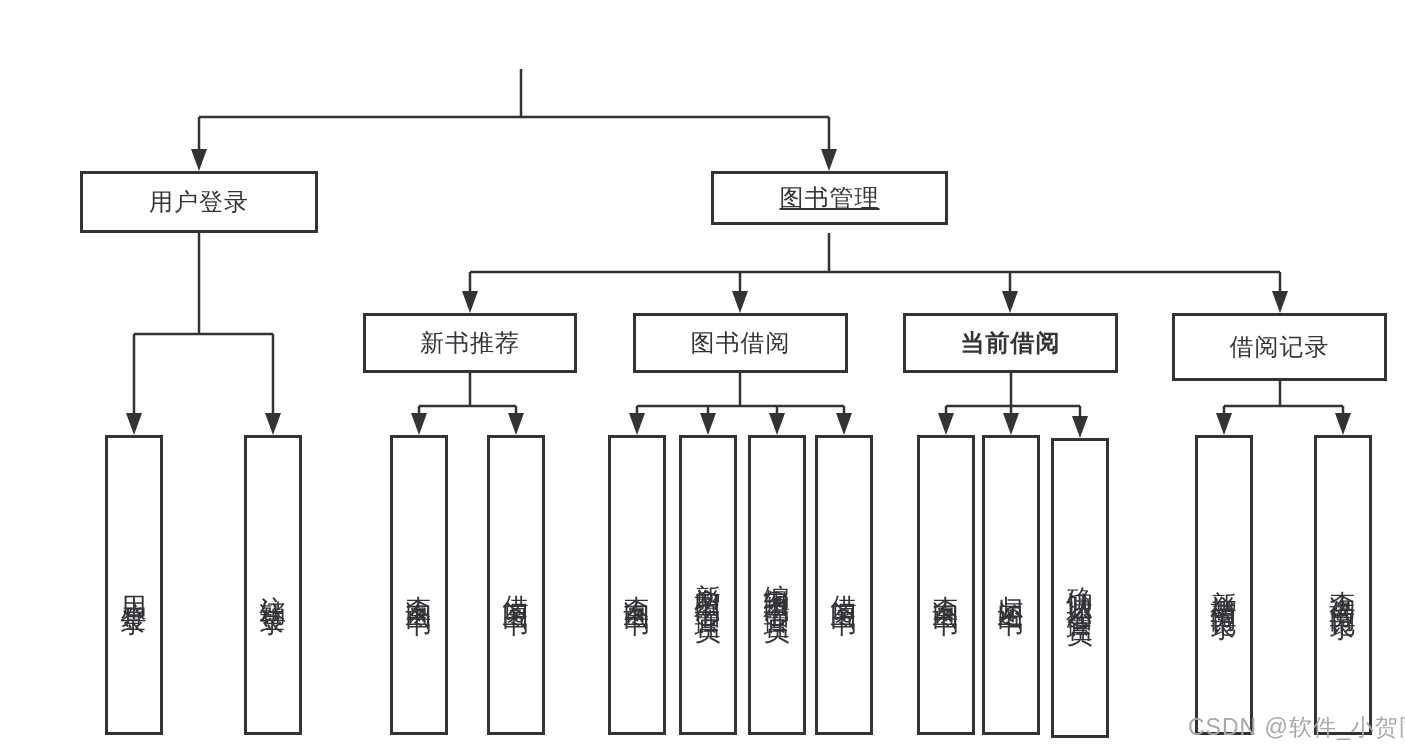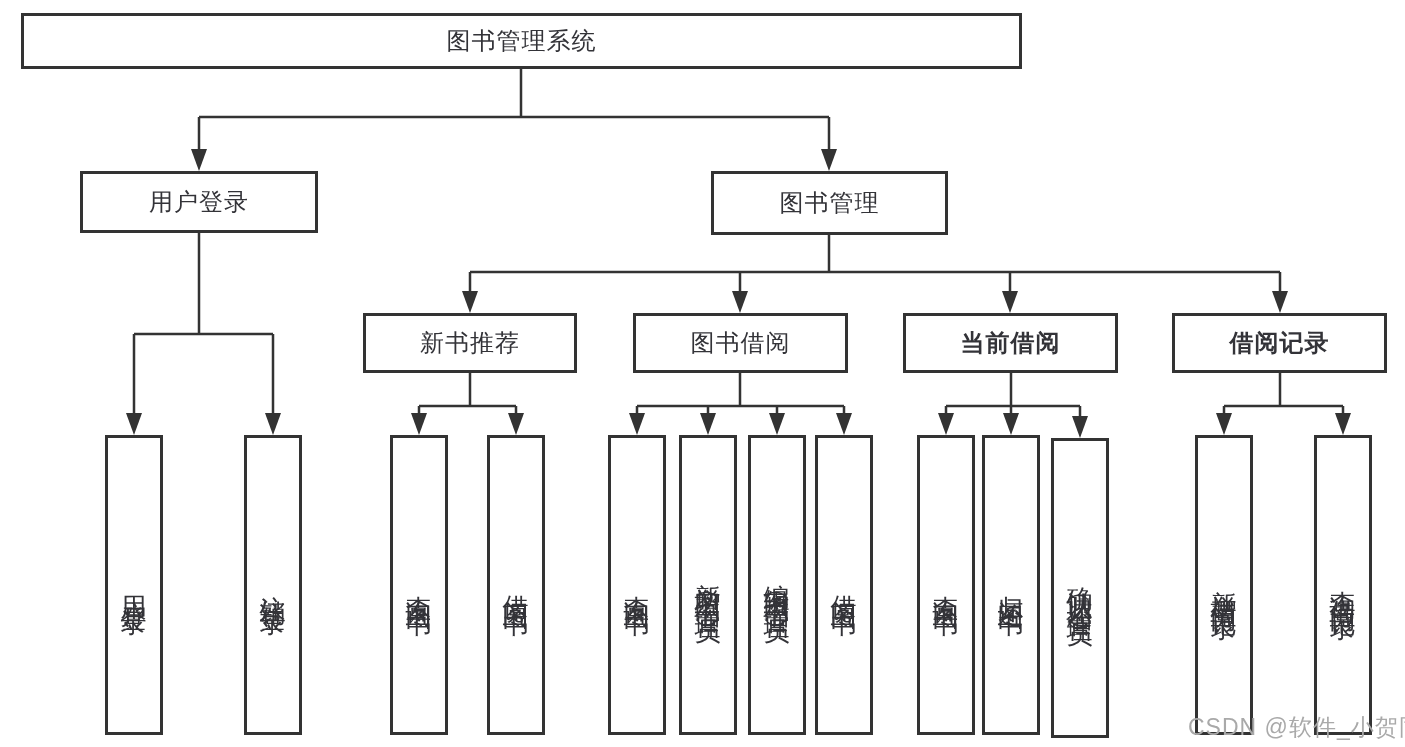--- a/index.html
+++ b/index.html
@@ -113,41 +113,38 @@
       <polygon points="1080,438 1072,416 1088,416"></polygon>
     </g>
 
     <g>
       <path d="M1280 373 V406 M1224 406 H1343 M1224 406 V417 M1343 406 V417"></path>
       <polygon points="1224,435 1216,413 1232,413"></polygon>
       <polygon points="1343,435 1335,413 1351,413"></polygon>
     </g>
   </svg>
 
-  <div class="box hbox root-box">
-    <span>图书管理系统</span>
-  </div>
 
   <div class="box hbox" style="left:80px; top:171px; width:238px; height:62px;">
     <span>用户登录</span>
   </div>
-  <div class="box hbox" style="left:711px; top:171px; width:237px; height:64px;">
+  <div class="box hbox" style="left:711px; top:171px; width:237px; height:54px;text-decoration:underline;">
     <span>图书管理</span>
   </div>
 
   <div class="box hbox" style="left:633px; top:313px; width:215px; height:60px;">
     <span>图书借阅</span>
   </div>
   <div class="box hbox" style="left:363px; top:313px; width:214px; height:60px;">
     <span>新书推荐</span>
   </div>
   <div class="box hbox" style="left:903px; top:313px; width:215px; height:60px;font-weight:bold;">
     <span>当前借阅</span>
   </div>
-  <div class="box hbox" style="left:1172px; top:313px; width:215px; height:60px;font-weight:bold;">
+  <div class="box hbox" style="left:1172px; top:313px; width:215px; height:68px;">
     <span>借阅记录</span>
   </div>
 
   <div class="box leaf" style="left:105px;">
     <span class="vtext">用户登录</span>
   </div>
   <div class="box leaf" style="left:244px;">
     <span class="vtext">注销登录</span>
   </div>
 

